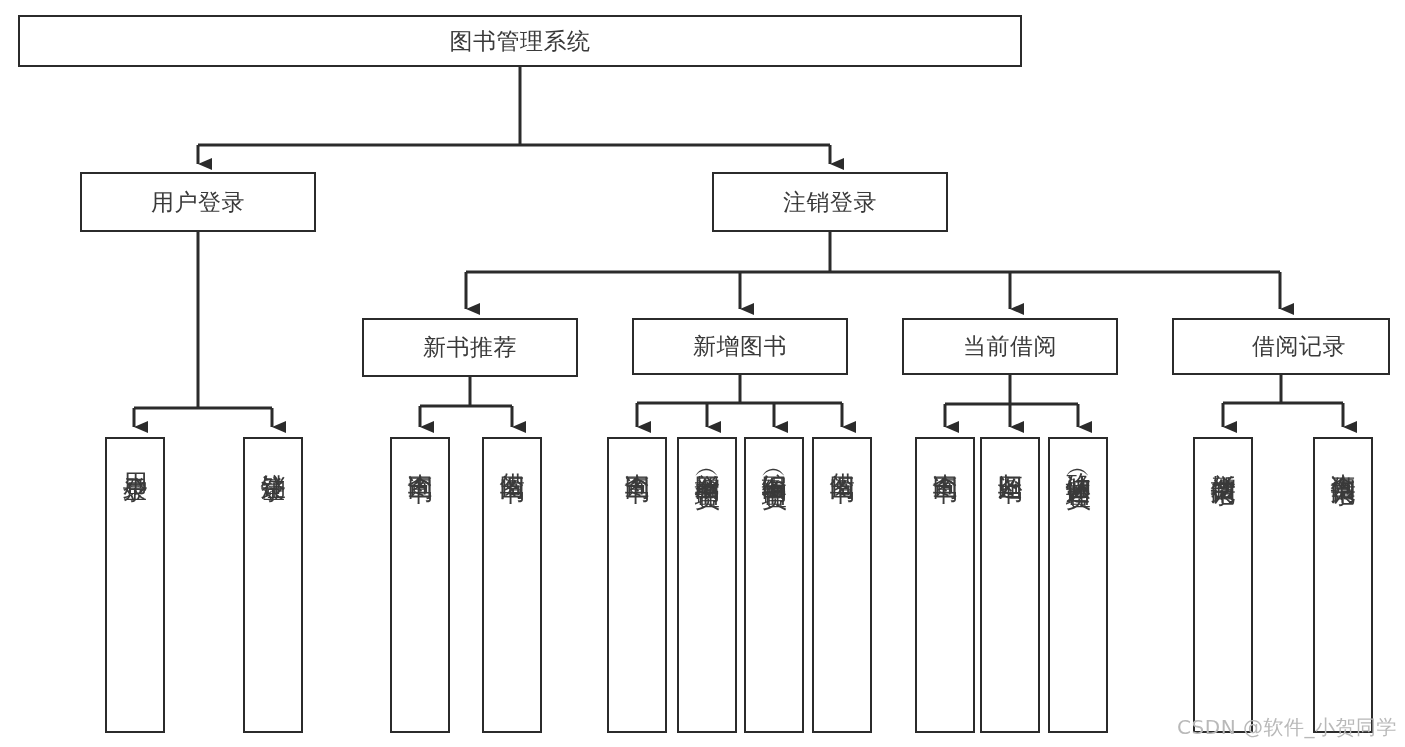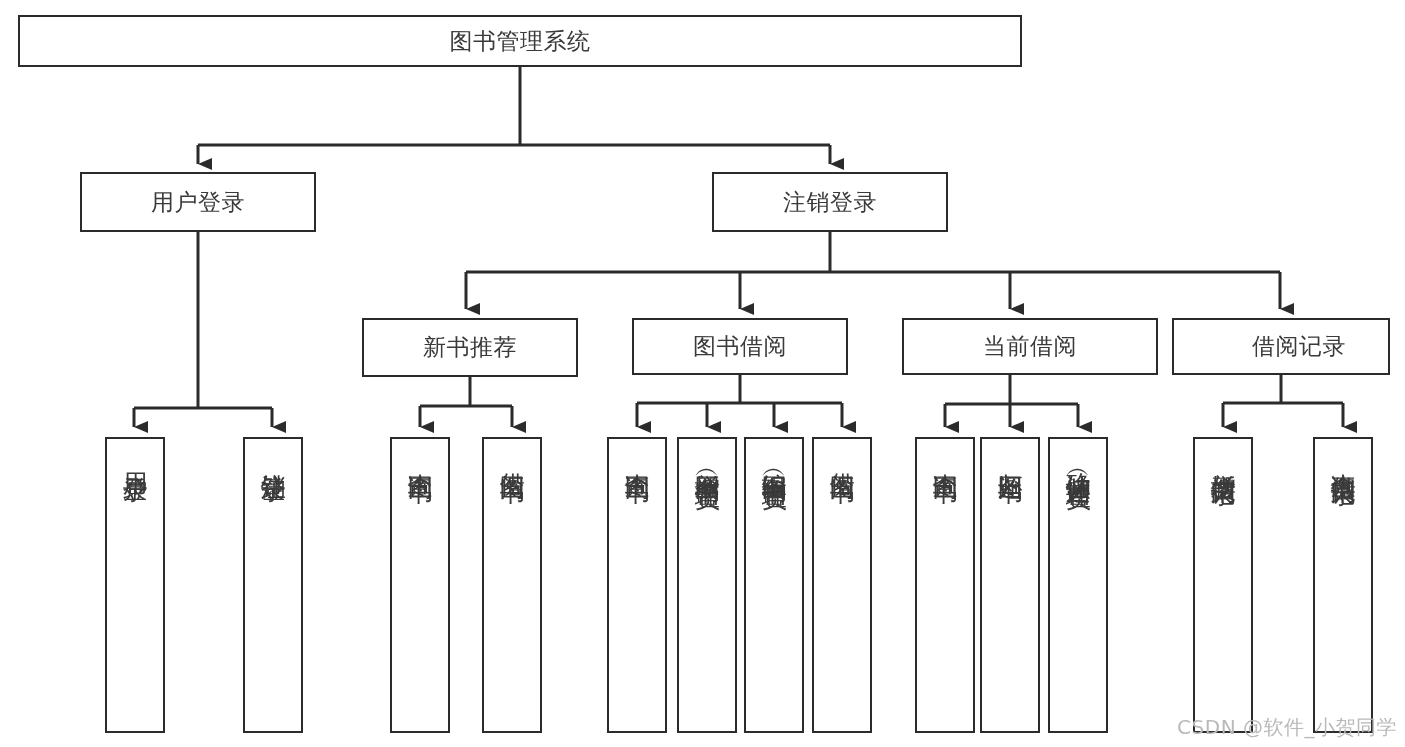--- a/index.html
+++ b/index.html
@@ -136,23 +136,23 @@
     <span class="label">用户登录</span>
   </div>
   <div class="node horiz" style="left:712px; top:172px; width:236px; height:60px;">
     <span class="label">注销登录</span>
   </div>
 
   <div class="node horiz" style="left:362px; top:318px; width:216px; height:59px;">
     <span class="label">新书推荐</span>
   </div>
   <div class="node horiz" style="left:632px; top:318px; width:216px; height:57px;">
-    <span class="label">图书借阅</span>
-  </div>
-  <div class="node horiz" style="left:902px; top:318px; width:256px; height:57px;">
+    <span class="label">新增图书</span>
+  </div>
+  <div class="node horiz" style="left:902px; top:318px; width:216px; height:57px;">
     <span class="label">当前借阅</span>
   </div>
   <div class="node horiz" style="left:1172px; top:318px; width:218px; height:57px;padding-left:36px;">
     <span class="label">借阅记录</span>
   </div>
 
   <div class="node vert" style="left:105px; top:437px; width:60px; height:296px;">
     <span class="label">用户登录</span>
   </div>
   <div class="node vert" style="left:243px; top:437px; width:60px; height:296px;">

